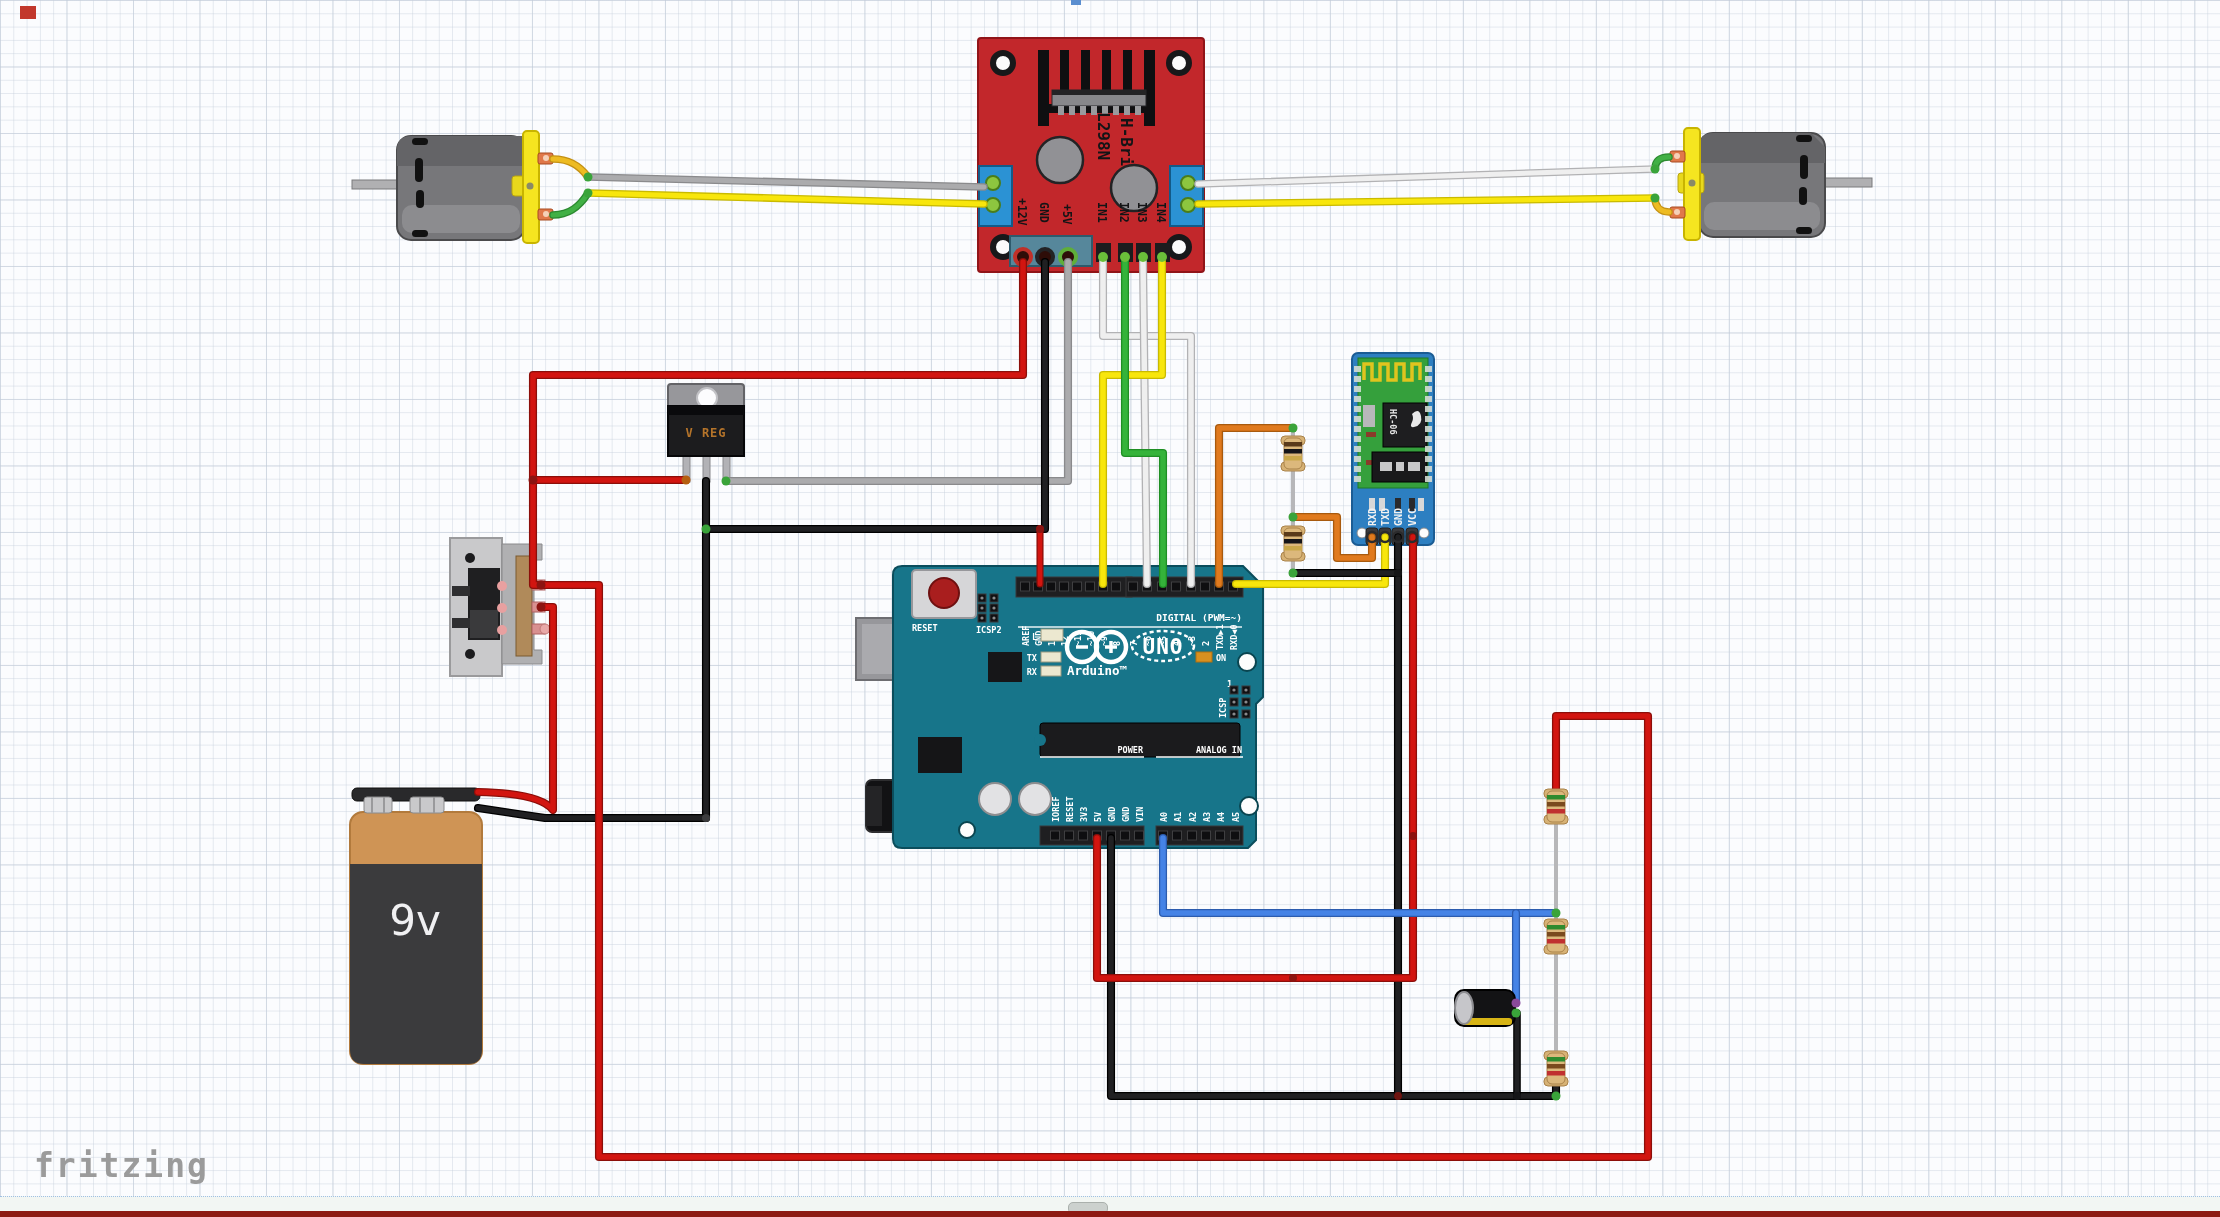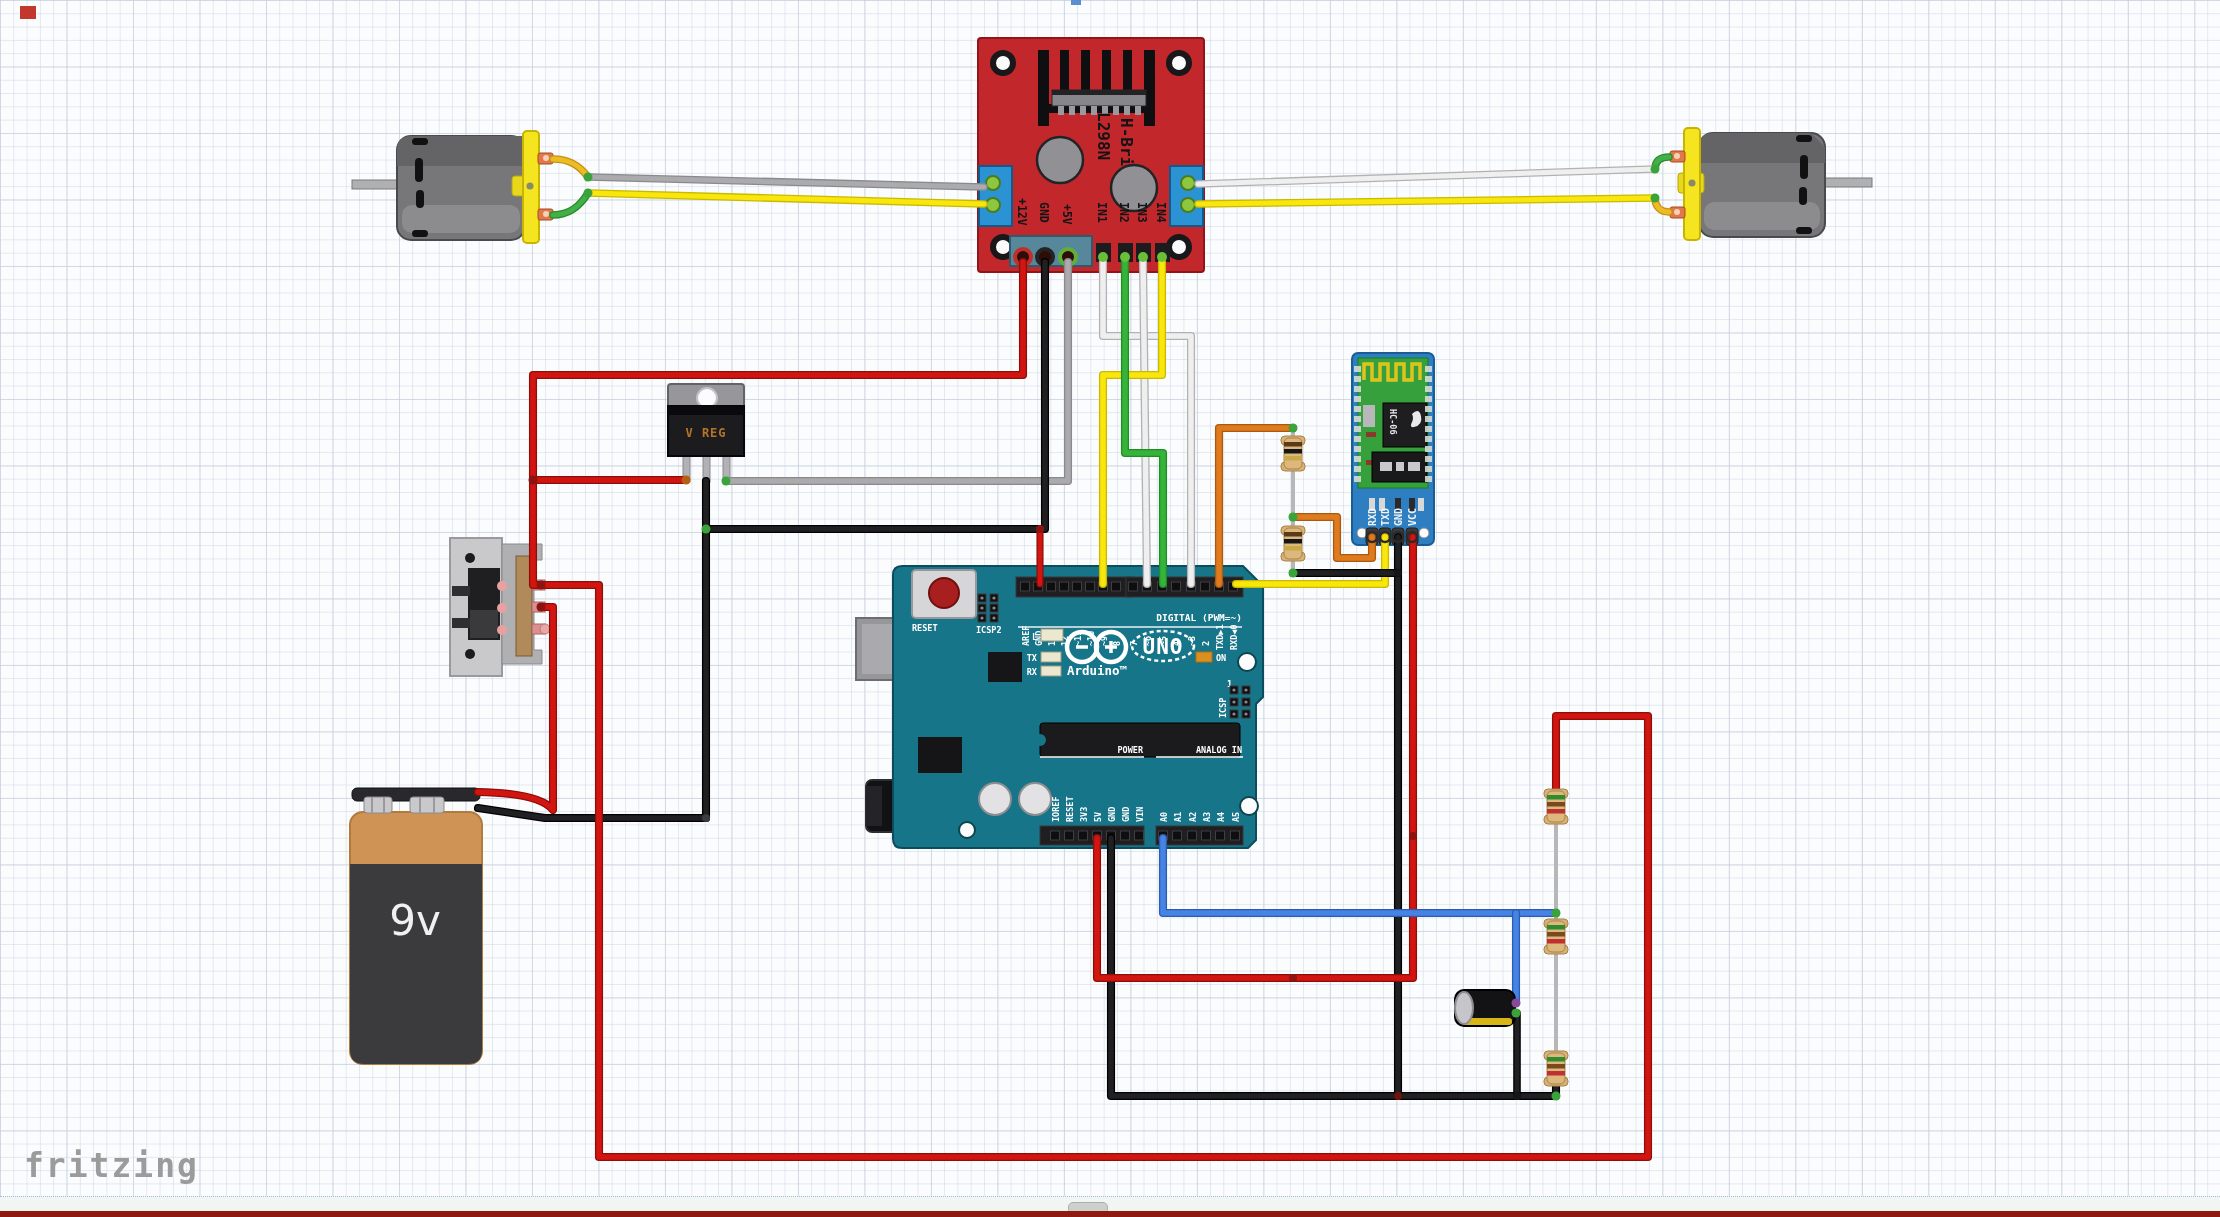--- a/index.html
+++ b/index.html
@@ -18,21 +18,21 @@
   .t-silk{fill:#ffffff;font:bold 9.5px "DejaVu Sans Mono",monospace;}
   .t-silk-s{fill:#ffffff;font:bold 8.5px "DejaVu Sans Mono",monospace;}
   .t-blk{fill:#141416;font:bold 11.5px "DejaVu Sans Mono",monospace;}
   .t-l298{fill:#141416;font:bold 16px "DejaVu Sans Mono",monospace;}
   .t-uno{fill:#ffffff;font:bold 21px "DejaVu Sans Mono",monospace;letter-spacing:1px;}
   .t-brand{fill:#ffffff;font:bold 12.5px "DejaVu Sans Mono",monospace;}
   .t-bt{fill:#f2f2f2;font:bold 10px "DejaVu Sans Mono",monospace;}
   .t-vreg{fill:#b5742a;font:bold 12px "DejaVu Sans Mono",monospace;letter-spacing:1px;}
   .t-batt{fill:#f0f0f2;font:42px "DejaVu Sans",sans-serif;}
   .t-chip{fill:#e8e8e8;font:bold 8.5px "DejaVu Sans Mono",monospace;}
-  #watermark{position:absolute;left:24px;top:1146px;color:#9b9b9b;
+  #watermark{position:absolute;left:34px;top:1146px;color:#9b9b9b;
     font:bold 33px "DejaVu Sans Mono",monospace;letter-spacing:2px;}
   .bottom-strip{position:absolute;left:0;right:0;top:1196px;height:15px;background:#f2f6f3;border-top:1px dotted #9fc0e4;}
   .bottom-red{position:absolute;left:0;right:0;top:1211px;height:6px;background:#8e1a12;}
   .scroll-tab{position:absolute;left:1068px;top:1202px;width:38px;height:10px;border-radius:5px;background:#ccd1ce;border:1px solid #aab0ac;}
   .art-red{position:absolute;left:20px;top:6px;width:16px;height:13px;background:#c2382c;}
   .art-blue{position:absolute;left:1071px;top:0;width:10px;height:5px;background:#5a8ed0;}
 </style>
 </head>
 <body>
 

